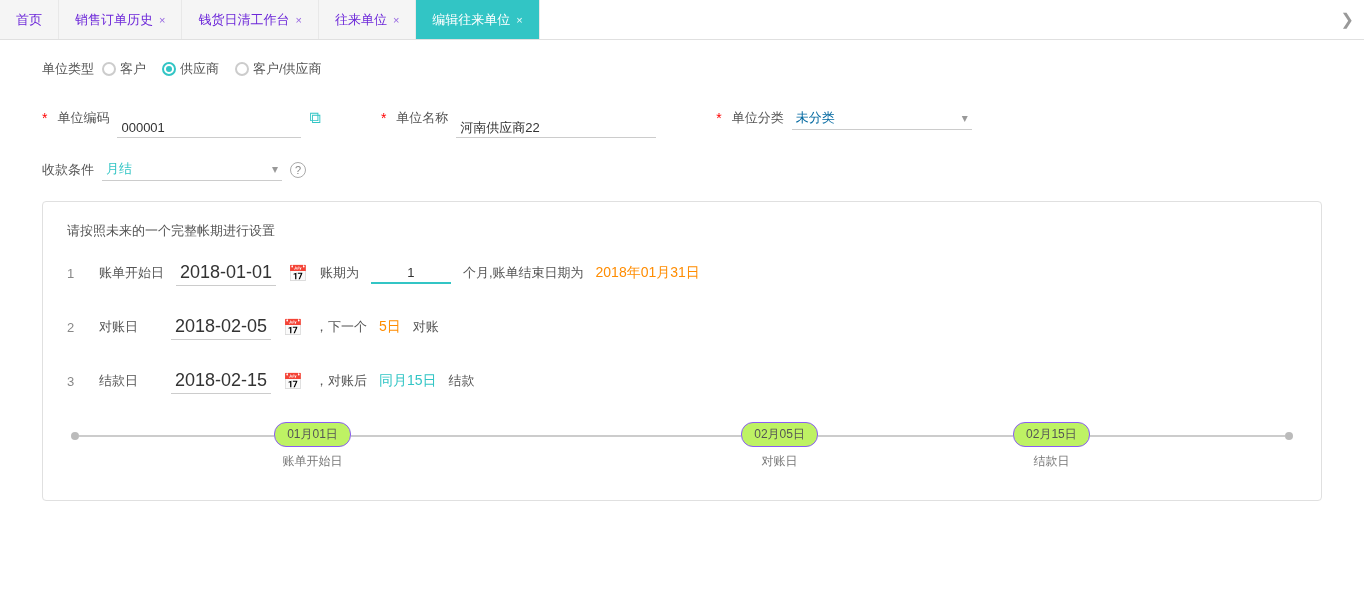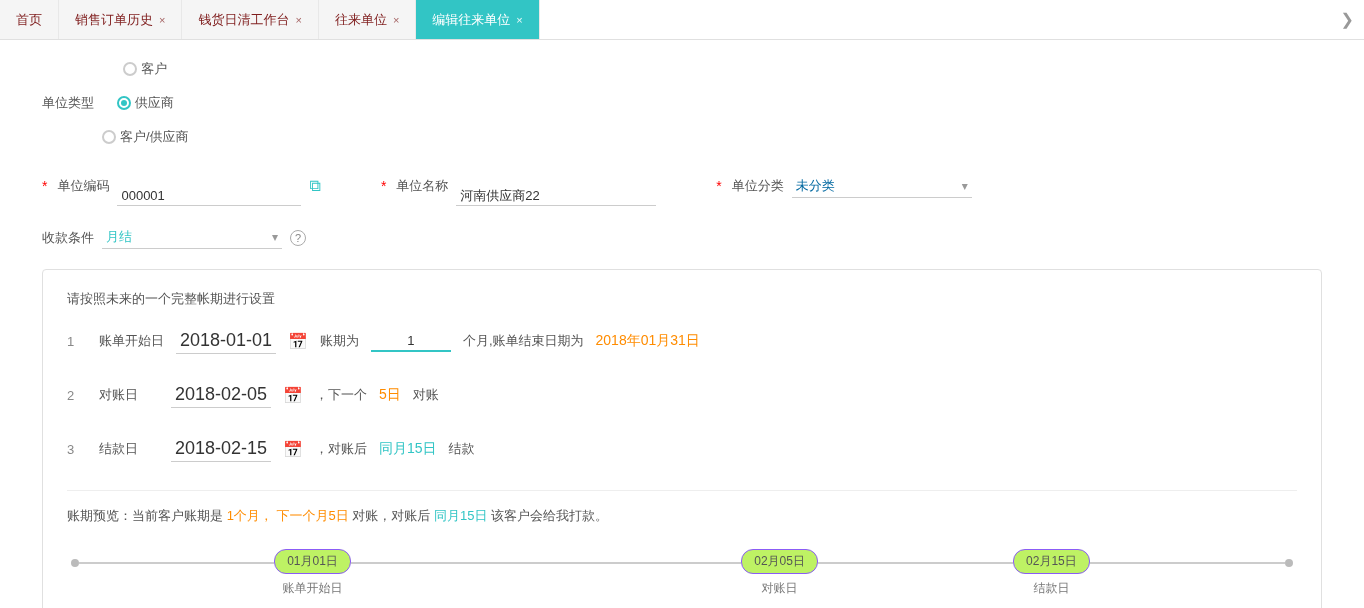--- a/index.html
+++ b/index.html
@@ -13,21 +13,21 @@
       border-bottom: 1px solid #e0e0e0;
       height: 40px;
       position: relative;
     }
     .tab {
       display: flex;
       align-items: center;
       padding: 0 16px;
       cursor: pointer;
       font-size: 13px;
-      color: #7f1d1d;
+      color: #6d28d9;
       border-right: 1px solid #e8e8e8;
       white-space: nowrap;
       gap: 6px;
       background: #f5f5f5;
     }
     .tab.active {
       background: #32c5c5;
       color: #fff;
     }
     .tab .close-x {
@@ -86,21 +86,20 @@
       min-width: 120px;
       margin-top: 20px;
     }
     .field-input.wide { min-width: 200px; }
 
     
     .radio-group {
       display: flex;
       align-items: center;
       gap: 16px;
-      flex-direction: column;
     }
     .radio-item {
       display: flex;
       align-items: center;
       gap: 4px;
       cursor: pointer;
       font-size: 13px;
       color: #555;
     }
     .radio-circle {
@@ -393,28 +392,20 @@
     <div class="setting-row">
       <span class="row-num">3</span>
       <span class="row-label">结款日</span>
       <input class="date-input" type="text" value="2018-02-15" style="">
       <span class="cal-icon">📅</span>
       <span class="desc-text">，对账后</span>
       <span class="highlight-teal">同月15日</span>
       <span class="desc-text">结款</span>
     </div>
 
-    <div class="preview-text">
-      <span>账期预览：当前客户账期是</span>
-      <span class="highlight-orange">1个月，</span>
-      <span class="highlight-orange">下一个月5日</span>
-      <span>对账，对账后</span>
-      <span class="highlight-teal">同月15日</span>
-      <span>该客户会给我打款。</span>
-    </div>
 
     <div class="timeline-wrap">
       <div style="display:flex; align-items:center; width:100%; padding: 0 4px;">
 
         <div class="tl-dot-left"></div>
 
         <div class="tl-line-seg"></div>
 
         <div class="tl-item">
           <span class="badge">01月01日</span>

